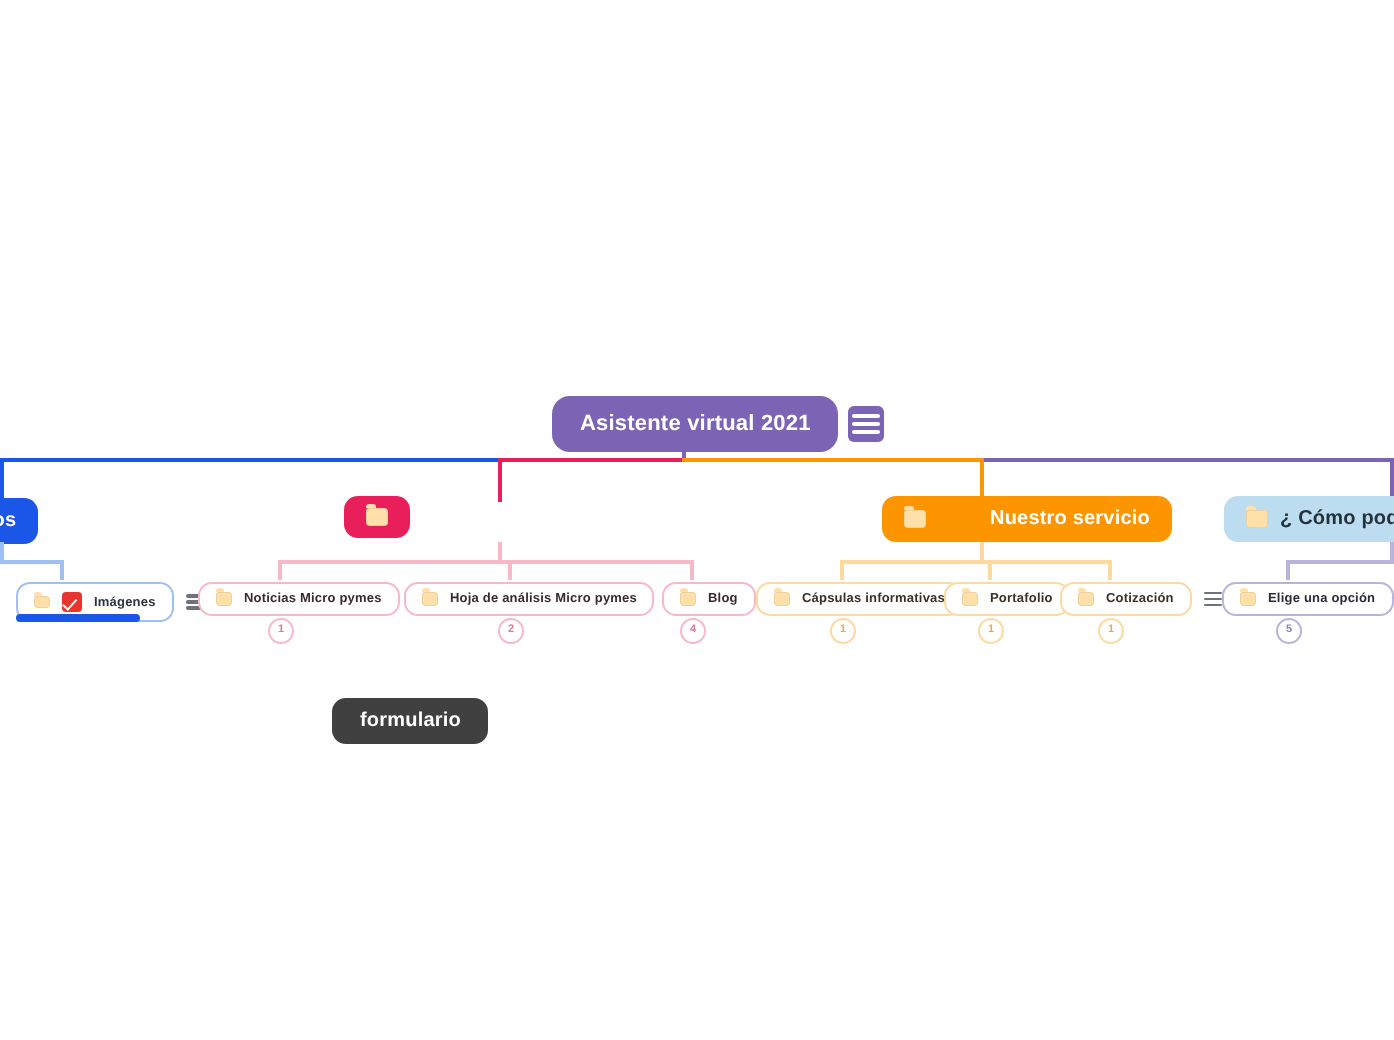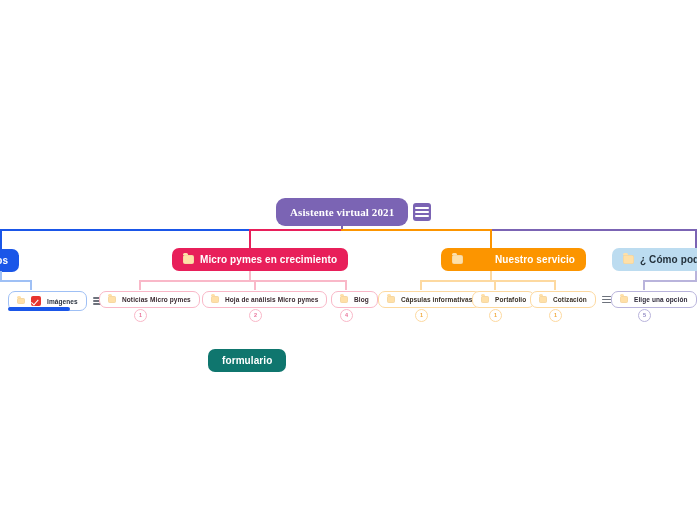--- a/index.html
+++ b/index.html
@@ -19,21 +19,21 @@
   
   .node{
     position:absolute;display:flex;align-items:center;gap:5px;
     box-sizing:border-box;white-space:nowrap;
   }
   .pill{
     display:flex;align-items:center;gap:6px;
     border-radius:7px;padding:6px 11px;
     font-size:10px;font-weight:bold;letter-spacing:.1px;
   }
-  .pill.lvl1{font-size:11px;padding:8px 14px;border-radius:9px;font-family:Liberation Serif, serif;}
+  .pill.lvl1{font-size:11px;padding:8px 14px;border-radius:9px;}
   .pill.lvl3{
     background:#ffffff;border:1.4px solid;border-radius:7px;
     padding:4px 8px;font-size:6.5px;font-weight:bold;
   }
 
   
   .folder{
     width:11px;height:9px;border-radius:1.5px 2px 2px 2px;position:relative;flex:none;
     background:#ffe0a8;box-shadow:inset 0 0 0 .5px rgba(0,0,0,.07);
   }
@@ -105,21 +105,20 @@
 
   <div class="node" style="left:-34px;top:249px;">
     <div class="pill" style="background:#1a56e8;color:#ffffff;border-radius:7px;">
       <span>sotros</span>
     </div>
   </div>
 
   <div class="node" style="left:172px;top:248px;">
     <div class="pill" style="background:#e81f5a;color:#ffffff;">
       <span class="folder"></span>
-      <span>Micro pymes en crecimiento</span>
     </div>
   </div>
 
   <div class="node" style="left:441px;top:248px;">
     <div class="pill" style="background:#fc9500;color:#ffffff;gap:32px;">
       <span class="folder"></span>
       <span>Nuestro servicio</span>
     </div>
   </div>
 
@@ -230,18 +229,18 @@
   <div class="node" style="left:611px;top:291px;">
     <div class="pill lvl3" style="border-color:#b9b4dc;color:#2e2a3a;">
       <span class="folder sm"></span>
       <span>Elige una opción</span>
     </div>
 
   </div>
   <div class="badge" style="left:638px;top:309px;border-color:#b9b4dc;color:#8a84c0;">5</div>
 
   <div class="node" style="left:166px;top:349px;">
-    <div class="pill" style="background:#0f766e;color:#ffffff;padding:6px 14px;margin-left:42px;">
+    <div class="pill" style="background:#404040;color:#ffffff;padding:6px 14px;">
       <span>formulario</span>
     </div>
   </div>
 
 </div>
 
 </body></html>

